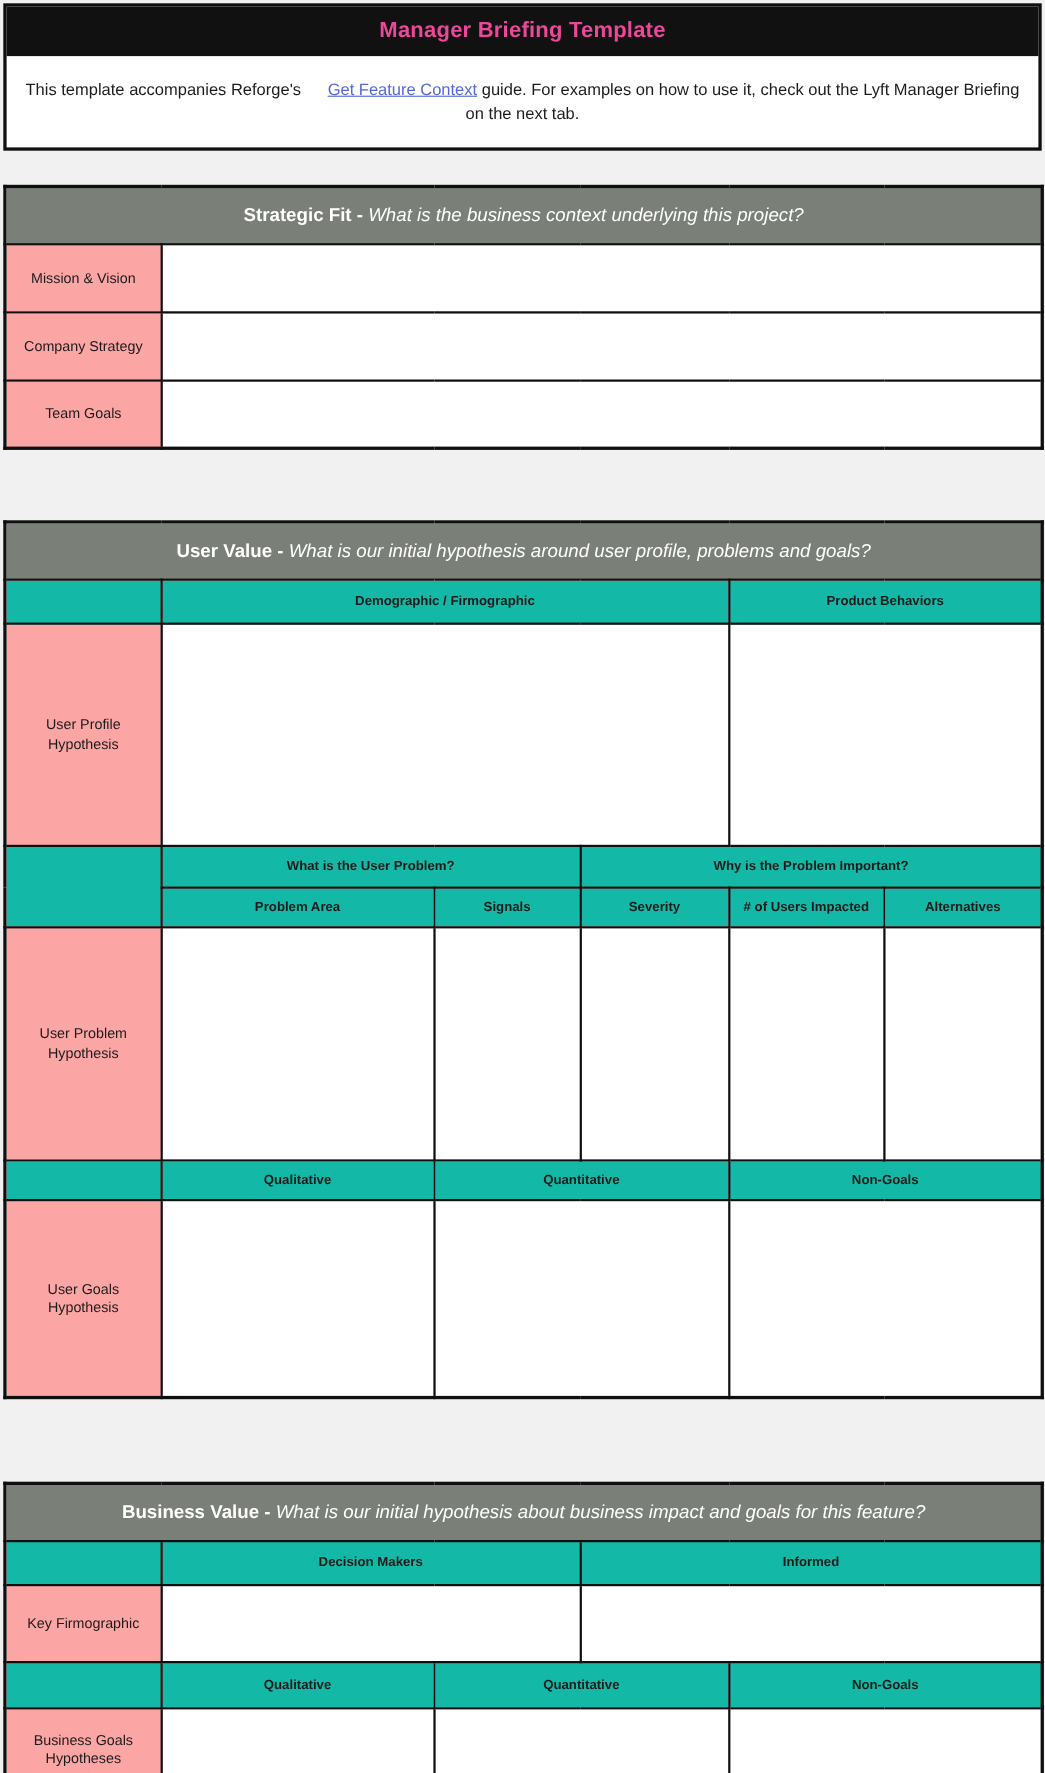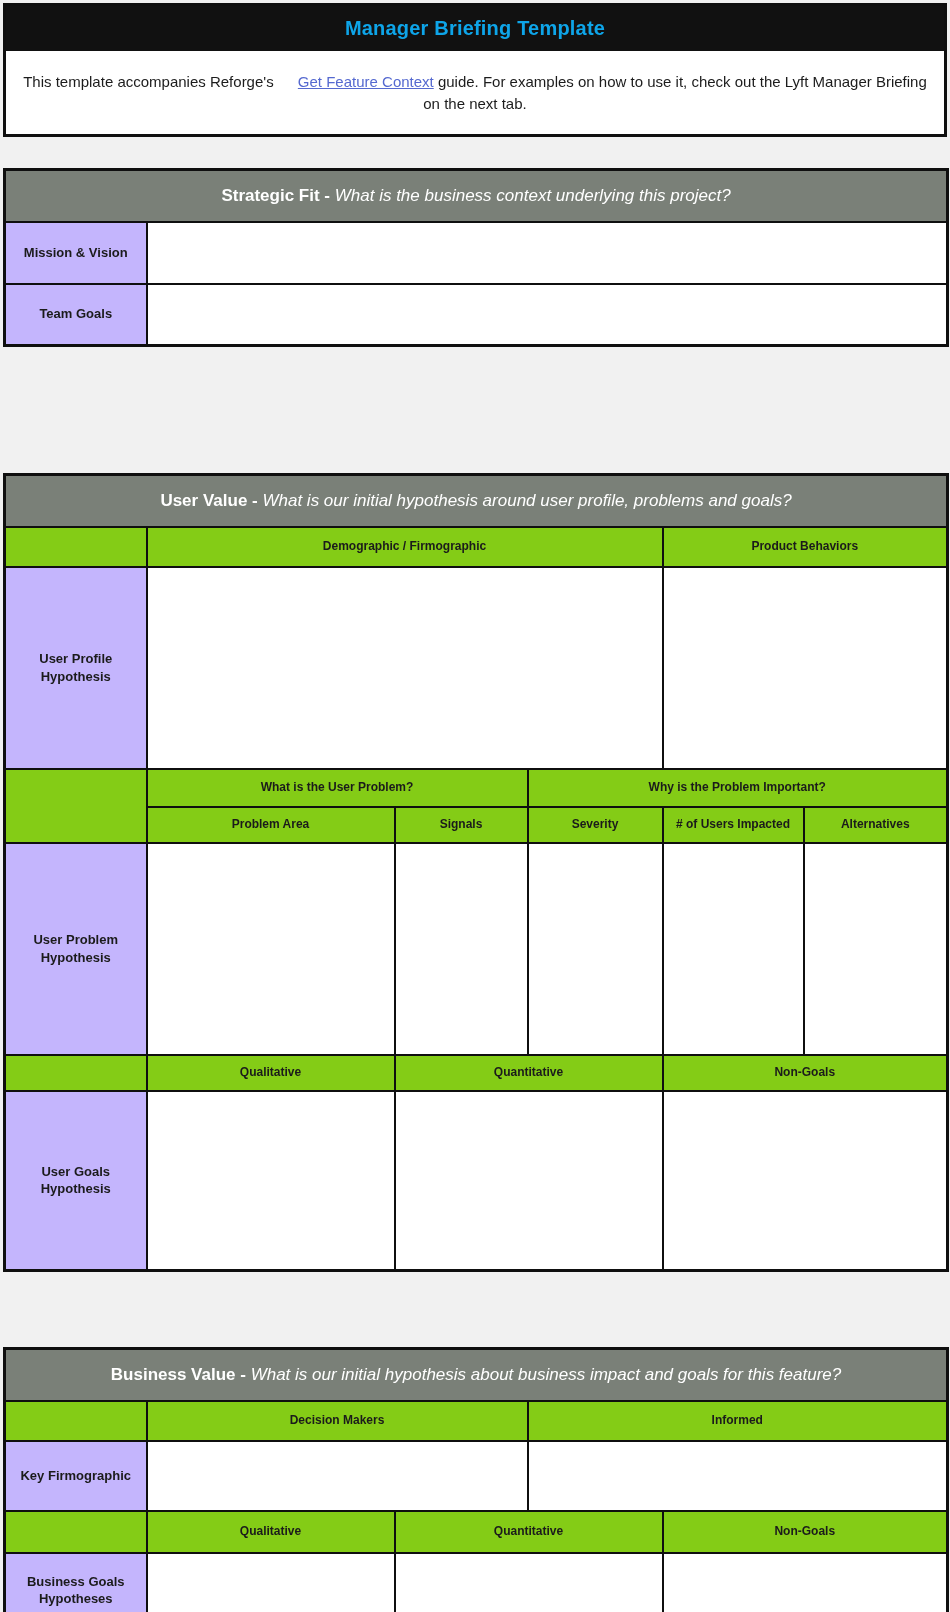--- a/index.html
+++ b/index.html
@@ -23,21 +23,21 @@
     background: #ffffff;
   }
   .title-bar {
     background: #111111;
     height: 45px;
     display: flex;
     align-items: center;
     justify-content: center;
   }
   .title-bar span {
-    color: #0ea5e9;
+    color: #ec4899;
     font-size: 20px;
     font-weight: bold;
     letter-spacing: 0.2px;
   }
   .intro-area {
     height: 83px;
     display: flex;
     align-items: center;
     justify-content: center;
     text-align: center;
@@ -73,29 +73,29 @@
   .section-header {
     background: #7a8078;
     color: #ffffff;
     font-size: 17px;
     text-align: center;
   }
   .section-header .sec-title { font-weight: bold; }
   .section-header .sec-sub { font-style: italic; font-weight: normal; }
 
   td.label-cell {
-    background: #c4b5fd;
-    font-weight: bold;
+    background: #fca5a5;
+    font-weight: normal;
     font-size: 13px;
     color: #1b1b1b;
     padding: 0 14px;
     line-height: 1.35;
   }
   td.colhead-cell {
-    background: #84cc16;
+    background: #14b8a6;
     font-weight: bold;
     font-size: 12px;
     color: #1b1b1b;
     line-height: 1.3;
   }
   td.input-cell { background: #ffffff; }
 
   
   tr.r-sechdr   { height: 52px; }
   tr.r-sf       { height: 62px; }
@@ -141,20 +141,24 @@
         <tr class="r-sechdr">
       <td colspan="6" class="section-header">
         <span class="sec-title">Strategic Fit - </span><span class="sec-sub">What is the business context underlying this project?</span>
       </td>
     </tr>
     <tr class="r-sf">
       <td class="label-cell">Mission &amp; Vision</td>
       <td colspan="5" class="input-cell"></td>
     </tr>
     <tr class="r-sf">
+      <td class="label-cell">Company Strategy</td>
+      <td colspan="5" class="input-cell"></td>
+    </tr>
+    <tr class="r-sf">
       <td class="label-cell">Team Goals</td>
       <td colspan="5" class="input-cell"></td>
     </tr>
   </tbody>
     </table>
 
   <table class="grid" id="table-uservalue">
     <colgroup>
       <col style="width:142px">
         <col style="width:248px">

